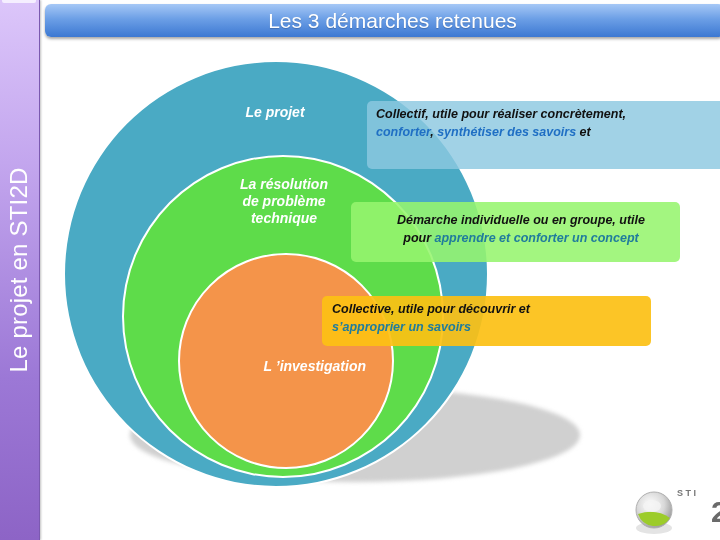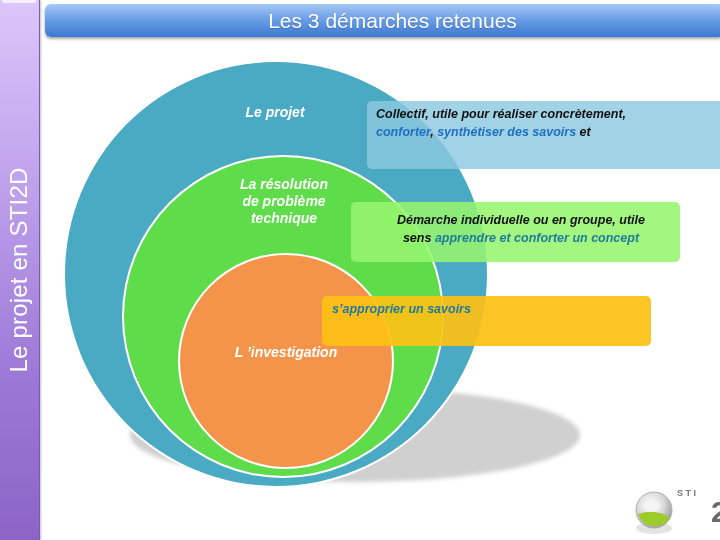--- a/index.html
+++ b/index.html
@@ -51,21 +51,21 @@
   .c-inner {
     left: 178px; top: 253px; width: 216px; height: 216px;
     background: #f4944a; border: 2px solid #ffffff;
   }
   .circle-label {
     position: absolute; color: #ffffff; font-style: italic; font-weight: bold;
     font-size: 14px; text-align: center; line-height: 17px;
   }
   .lbl-projet { left: 220px; top: 104px; width: 110px; }
   .lbl-resolution { left: 214px; top: 176px; width: 140px; white-space: pre-line; }
-  .lbl-investigation { left: 206px; top: 344px; width: 160px; }
+  .lbl-investigation { left: 206px; top: 358px; width: 160px; text-align: right; }
   .callout {
     position: absolute; border-radius: 5px; font-style: italic; font-weight: bold;
     font-size: 12.5px; line-height: 18px; box-sizing: border-box;
   }
   .callout .blk { color: #111111; }
   .callout .blue { color: #1f6fc4; }
   .callout .teal { color: #207c9c; margin-top: 37px; }
   .co-1 {
     left: 367px; top: 101px; width: 360px; height: 68px;
     background: rgba(140, 200, 225, 0.82); padding: 4px 0 0 9px;
@@ -116,24 +116,25 @@
 
 <div class="callout co-1">
   <div><span class="blk">Collectif, utile pour réaliser concrètement,</span></div>
   <div>
     <span class="blue">conforter</span><span class="blk">, </span><span class="blue">synthétiser des savoirs</span><span class="blk"> et</span>
   </div>
 </div>
 
 <div class="callout co-2">
   <div><span class="blk">Démarche individuelle ou en groupe, utile</span></div>
-  <div><span class="blk">sens </span><span class="teal">apprendre et conforter un concept</span></div>
+  <div><span class="blk">pour </span><span class="teal">apprendre et conforter un concept</span></div>
 </div>
 
 <div class="callout co-3">
+  <div><span class="blk">Collective, utile pour découvrir et</span></div>
   <div><span class="teal">s’approprier un savoirs</span></div>
 </div>
 
 <div class="logo">
   <svg width="46" height="50" viewBox="0 0 46 50">
     <defs>
       <radialGradient id="sg" cx="40%" cy="35%" r="65%">
         <stop offset="0%" stop-color="#ffffff"></stop>
         <stop offset="60%" stop-color="#d8d8d8"></stop>
         <stop offset="100%" stop-color="#a0a0a0"></stop>

